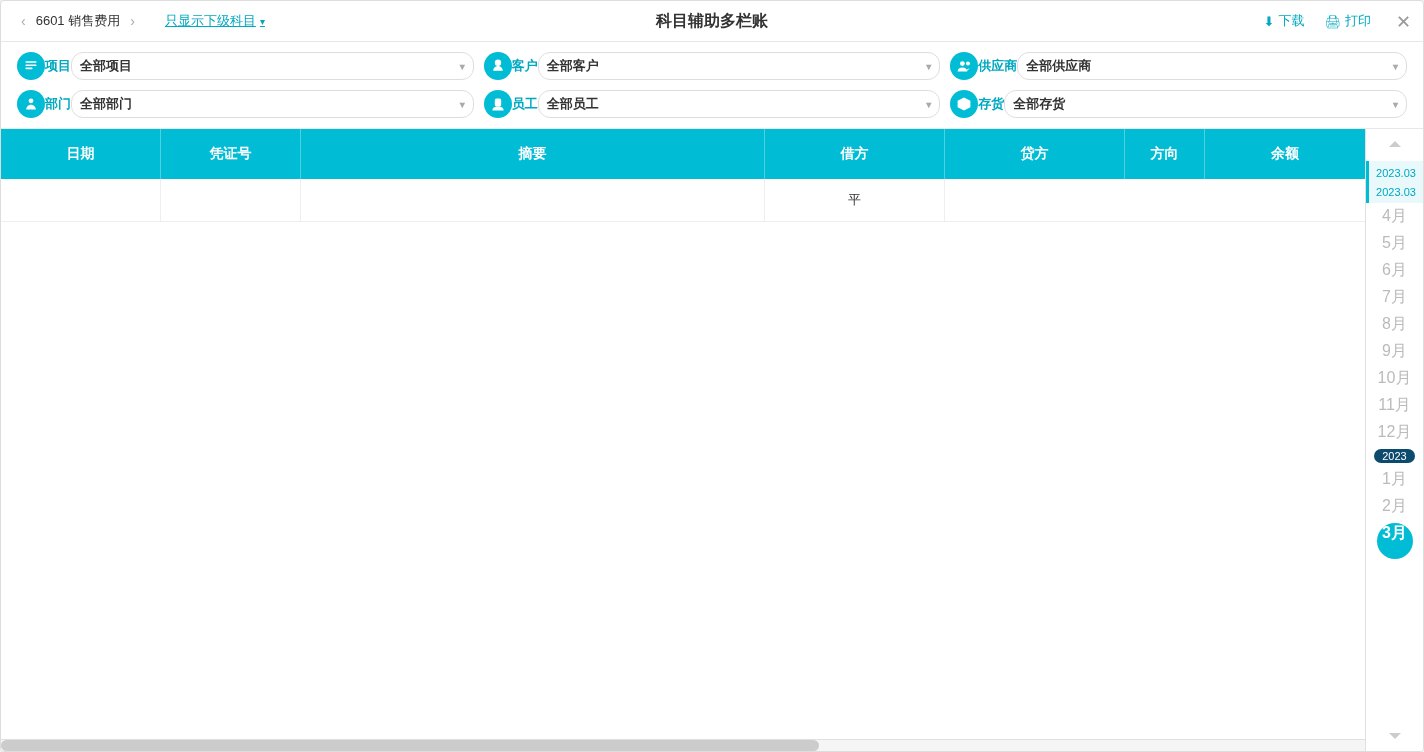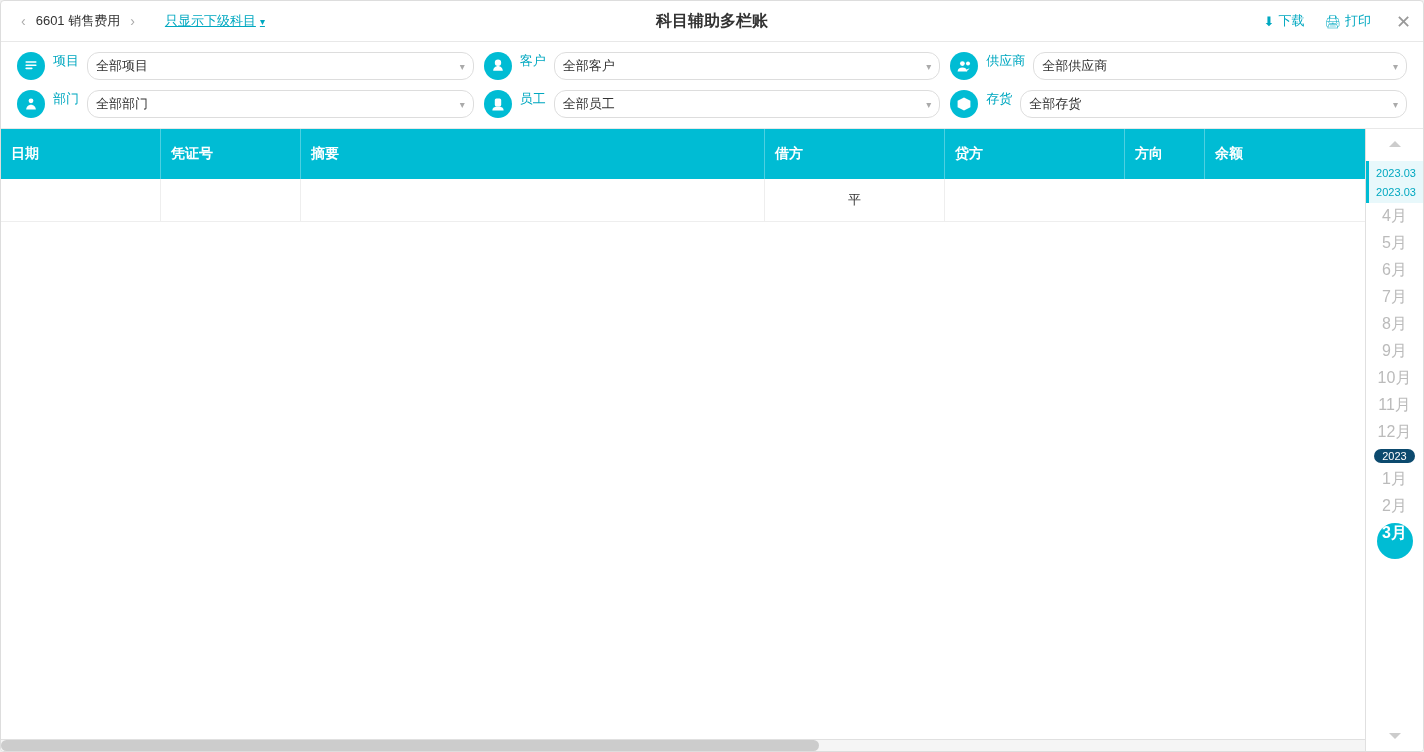--- a/index.html
+++ b/index.html
@@ -97,22 +97,23 @@
     
     .filter-area {
       padding: 10px 16px;
       display: grid;
       grid-template-columns: 1fr 1fr 1fr;
       gap: 10px;
       border-bottom: 1px solid #e8e8e8;
     }
     .filter-row {
       display: flex;
-      align-items: flex-start;
-      gap: 8px;
+      align-items: center;
+      gap: 0;
+      font-weight: bold;
     }
     .filter-icon {
       width: 28px;
       height: 28px;
       border-radius: 50%;
       background: #00bcd4;
       display: flex;
       align-items: center;
       justify-content: center;
       color: #fff;
@@ -156,20 +157,21 @@
     .table-header {
       display: grid;
       grid-template-columns: 160px 140px 1fr 180px 180px 80px 160px;
       background: #00bcd4;
       color: #fff;
       font-size: 14px;
       font-weight: bold;
     }
     .table-header .th {
       padding: 16px 10px;
+      text-align: center;
       border-right: 1px solid rgba(255,255,255,0.3);
     }
     .table-header .th:last-child {
       border-right: none;
     }
     .table-body {
       flex: 1;
       overflow-y: auto;
     }
     .table-row {

